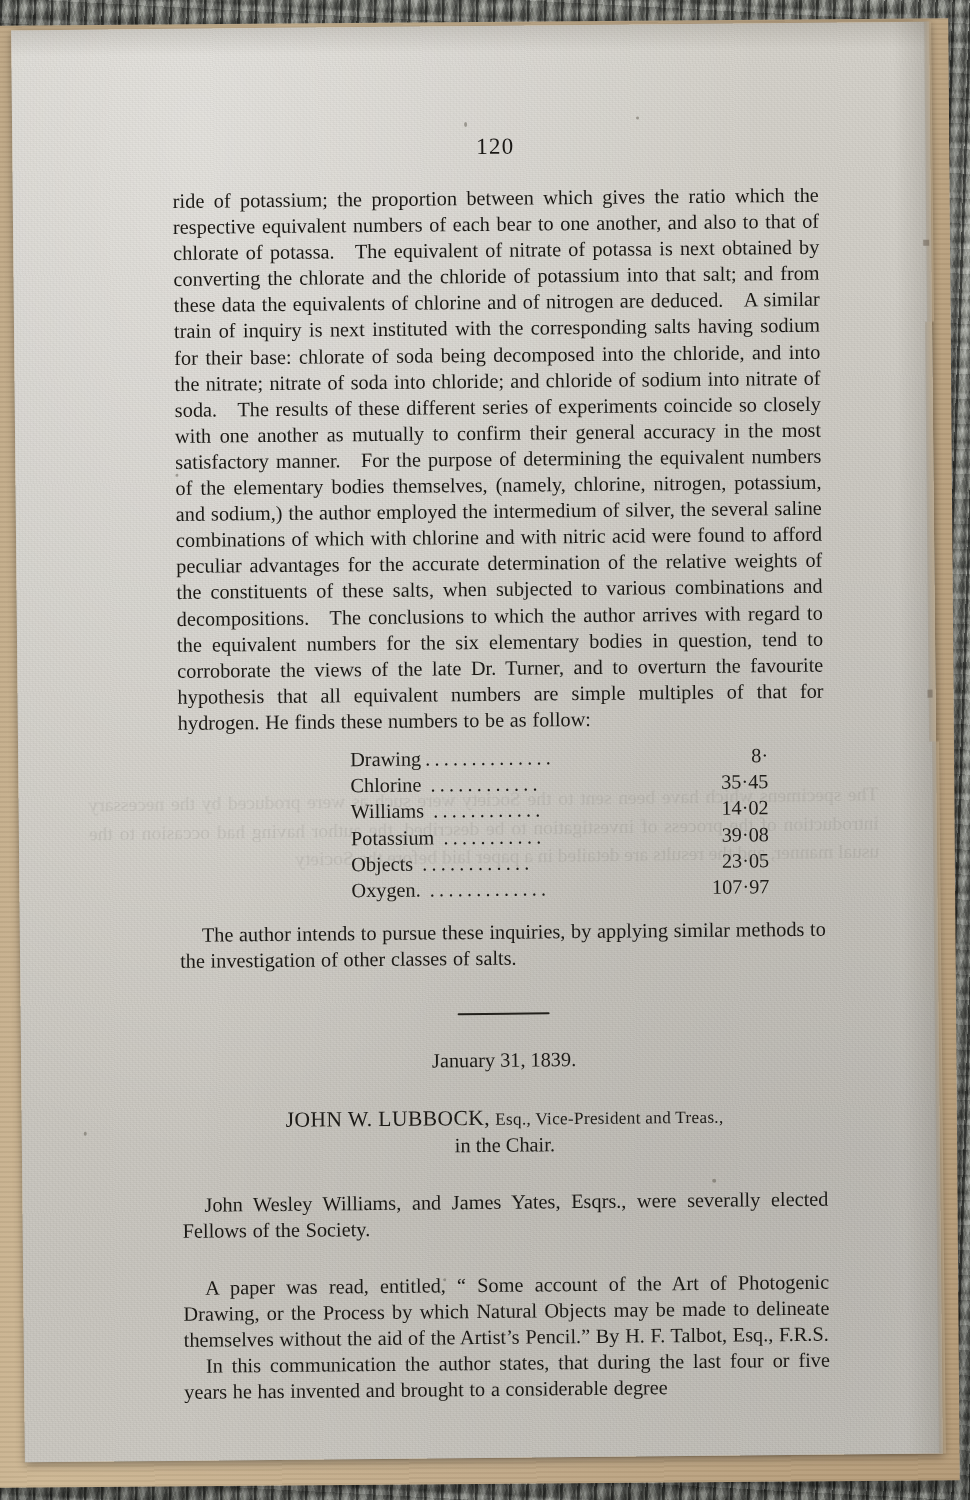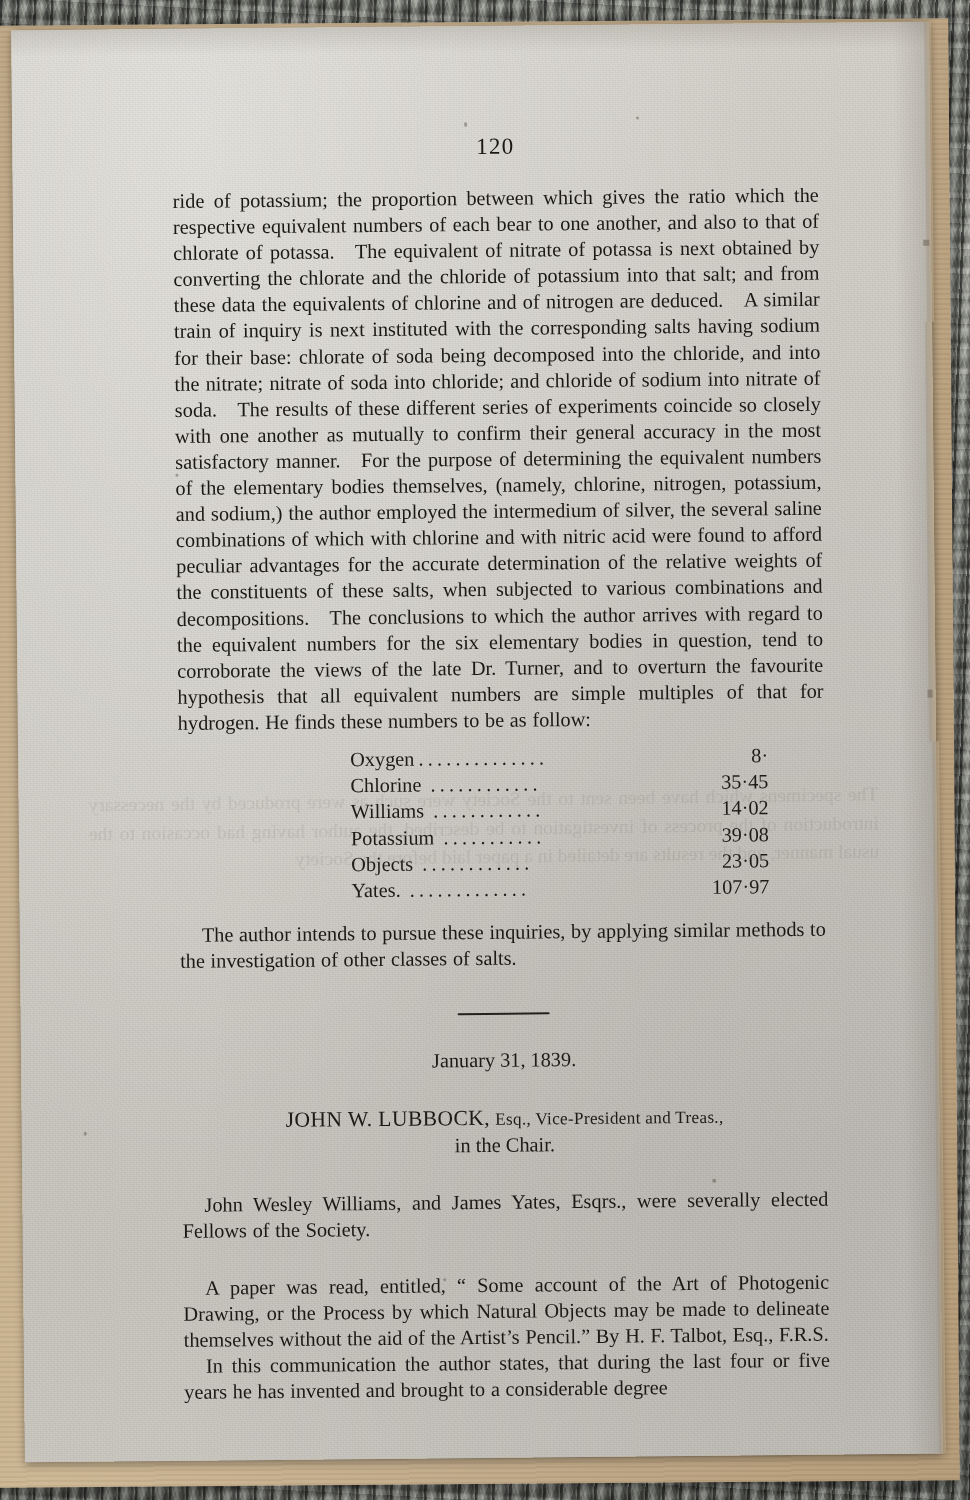--- a/index.html
+++ b/index.html
@@ -270,21 +270,21 @@
     <div class="speck" style="left:420px; top:1252px; width:3px; height:3px;"></div>
 
     <div class="content">
 
       <div class="folio">120</div>
 
       <p class="body">ride of potassium; the proportion between which gives the ratio which the respective equivalent numbers of each bear to one another, and also to that of chlorate of potassa. The equivalent of nitrate of potassa is next obtained by converting the chlorate and the chloride of potassium into that salt; and from these data the equivalents of chlorine and of nitrogen are deduced. A similar train of inquiry is next instituted with the corresponding salts having sodium for their base: chlorate of soda being decomposed into the chloride, and into the nitrate; nitrate of soda into chloride; and chloride of sodium into nitrate of soda. The results of these different series of experiments coincide so closely with one another as mutually to confirm their general accuracy in the most satisfactory manner. For the purpose of determining the equivalent numbers of the elementary bodies themselves, (namely, chlorine, nitrogen, potassium, and sodium,) the author employed the intermedium of silver, the several saline combinations of which with chlorine and with nitric acid were found to afford peculiar advantages for the accurate determination of the relative weights of the constituents of these salts, when subjected to various combinations and decompositions. The conclusions to which the author arrives with regard to the equivalent numbers for the six elementary bodies in question, tend to corroborate the views of the late Dr. Turner, and to overturn the favourite hypothesis that all equivalent numbers are simple multiples of that for hydrogen. He finds these numbers to be as follow:</p>
 
       <ul class="equiv-list">
         <li class="equiv-row">
-          <span class="equiv-name">Oxygen</span>
+          <span class="equiv-name">Drawing</span>
           <span class="equiv-leader">..............</span>
           <span class="equiv-val">8·</span>
         </li>
         <li class="equiv-row">
           <span class="equiv-name">Chlorine </span>
           <span class="equiv-leader">............</span>
           <span class="equiv-val">35·45</span>
         </li>
         <li class="equiv-row">
           <span class="equiv-name">Williams </span>
@@ -295,21 +295,21 @@
           <span class="equiv-name">Potassium </span>
           <span class="equiv-leader">...........</span>
           <span class="equiv-val">39·08</span>
         </li>
         <li class="equiv-row">
           <span class="equiv-name">Objects </span>
           <span class="equiv-leader">............</span>
           <span class="equiv-val">23·05</span>
         </li>
         <li class="equiv-row">
-          <span class="equiv-name">Yates. </span>
+          <span class="equiv-name">Oxygen. </span>
           <span class="equiv-leader">.............</span>
           <span class="equiv-val">107·97</span>
         </li>
       </ul>
 
       <div class="gap-sm"></div>
 
       <p class="body indent">The author intends to pursue these inquiries, by applying similar methods to the investigation of other classes of salts.</p>
 
       <div class="rule-wrap">

